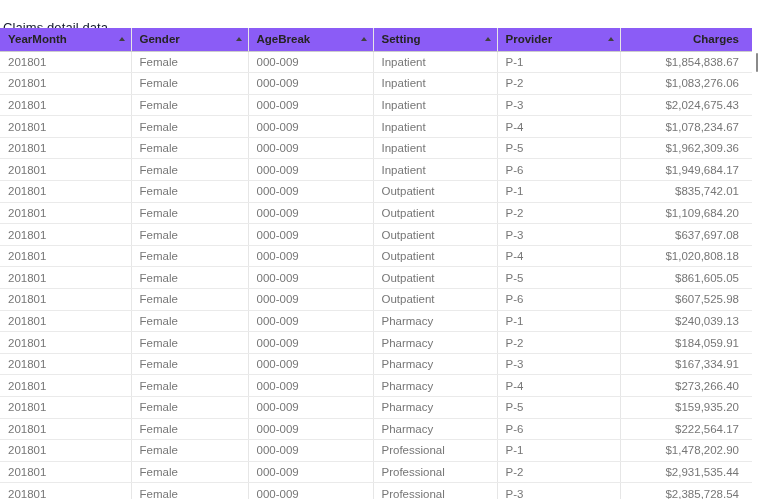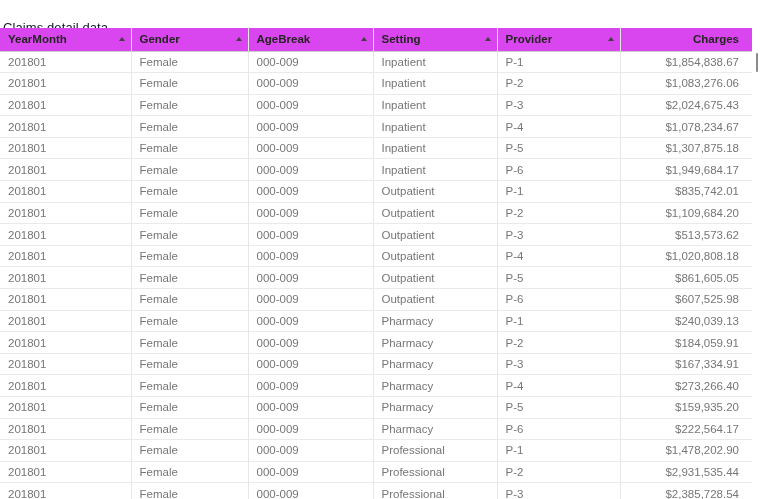--- a/index.html
+++ b/index.html
@@ -66,21 +66,21 @@
     margin: 0;
     font-weight: bold;
     font-size: 11.5px;
     color: #252423;
     text-align: left;
     vertical-align: middle;
     border-bottom: 1px solid #cccccc;
     border-right: 1px solid #e6e6e6;
     box-sizing: border-box;
     white-space: nowrap;
-    background: #d946ef;
+    background: #8b5cf6;
     position: relative;
     user-select: none;
   }
   thead th.last-col {
     border-right: none;
     text-align: left;
     padding: 0 13px 0 4px;
   }
 
   .th-inner {
@@ -234,21 +234,21 @@
             <td>Inpatient</td>
             <td>P-4</td>
             <td class="last-col">$1,078,234.67</td>
           </tr>
           <tr>
             <td>201801</td>
             <td>Female</td>
             <td>000-009</td>
             <td>Inpatient</td>
             <td>P-5</td>
-            <td class="last-col">$1,307,875.18</td>
+            <td class="last-col">$1,962,309.36</td>
           </tr>
           <tr>
             <td>201801</td>
             <td>Female</td>
             <td>000-009</td>
             <td>Inpatient</td>
             <td>P-6</td>
             <td class="last-col">$1,949,684.17</td>
           </tr>
           <tr>
@@ -266,21 +266,21 @@
             <td>Outpatient</td>
             <td>P-2</td>
             <td class="last-col">$1,109,684.20</td>
           </tr>
           <tr>
             <td>201801</td>
             <td>Female</td>
             <td>000-009</td>
             <td>Outpatient</td>
             <td>P-3</td>
-            <td class="last-col">$513,573.62</td>
+            <td class="last-col">$637,697.08</td>
           </tr>
           <tr>
             <td>201801</td>
             <td>Female</td>
             <td>000-009</td>
             <td>Outpatient</td>
             <td>P-4</td>
             <td class="last-col">$1,020,808.18</td>
           </tr>
           <tr>

